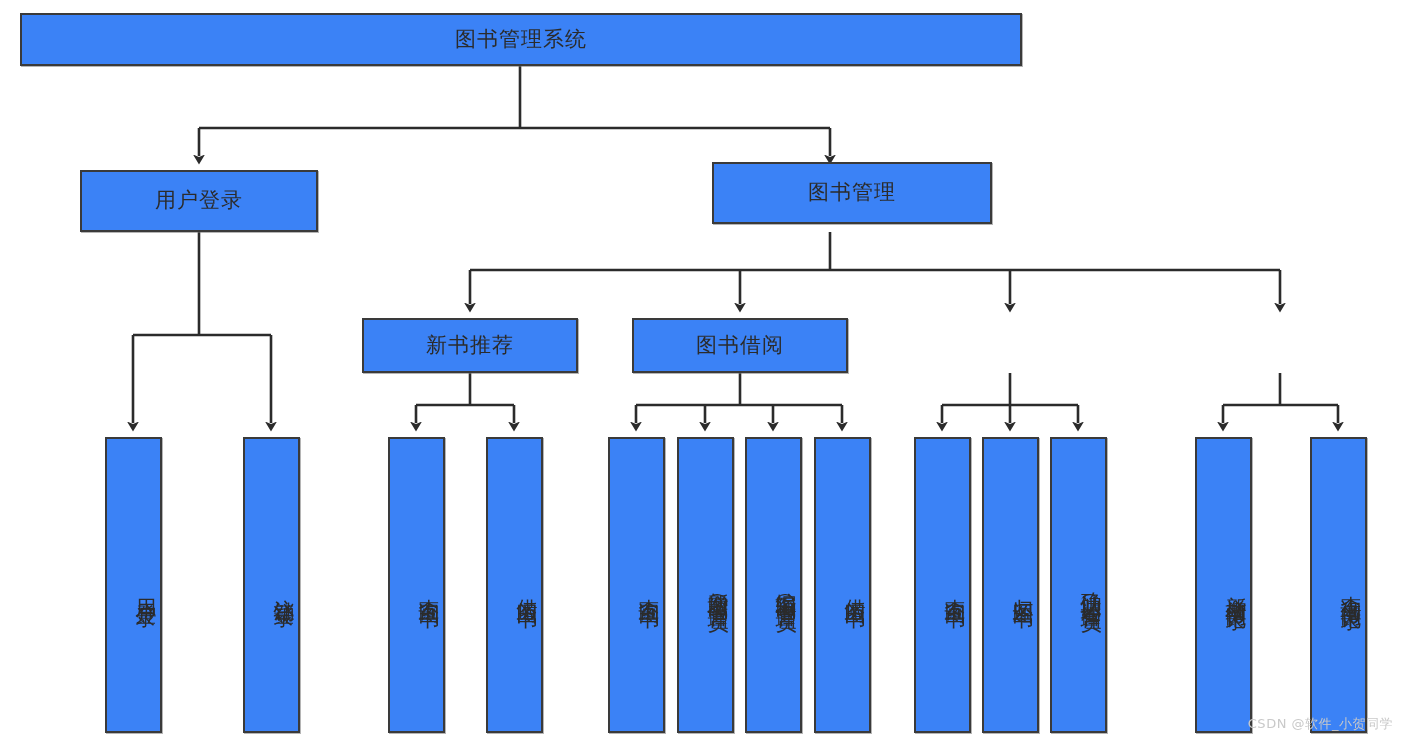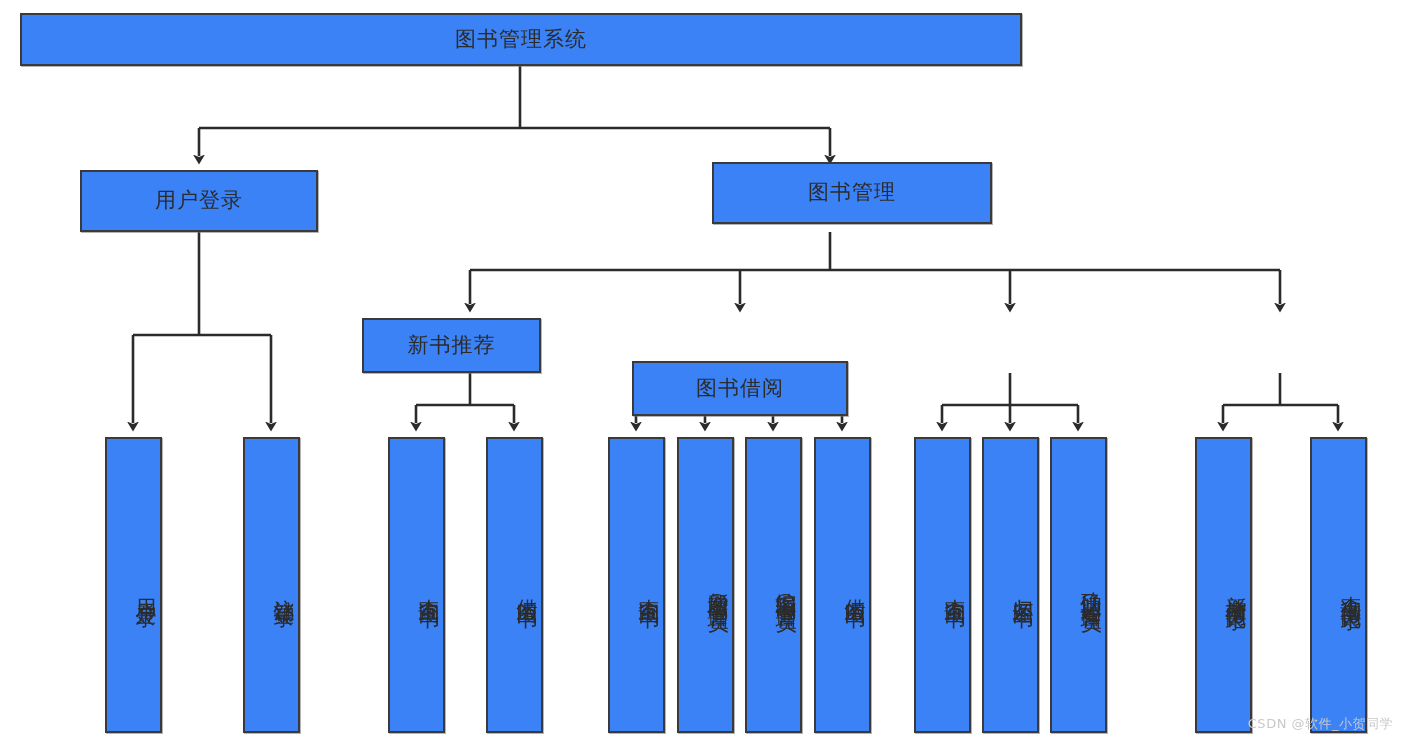--- a/index.html
+++ b/index.html
@@ -125,24 +125,24 @@
     <span>图书管理系统</span>
   </div>
 
   <div class="node horiz" style="left:80px; top:170px; width:238px; height:62px;">
     <span>用户登录</span>
   </div>
   <div class="node horiz" style="left:712px; top:162px; width:280px; height:62px;">
     <span>图书管理</span>
   </div>
 
-  <div class="node horiz" style="left:362px; top:318px; width:179px; height:55px;">
+  <div class="node horiz" style="left:362px; top:318px; width:216px; height:55px;">
     <span>新书推荐</span>
   </div>
-  <div class="node horiz" style="left:632px; top:318px; width:216px; height:55px;margin-top:43px;">
+  <div class="node horiz" style="left:632px; top:318px; width:216px; height:55px;">
     <span>图书借阅</span>
   </div>
 
   <div class="node vert" style="left:105px; top:437px; width:57px; height:296px;">
     <span class="vtext">用户登录</span>
   </div>
   <div class="node vert" style="left:243px; top:437px; width:57px; height:296px;">
     <span class="vtext">注销登录</span>
   </div>
 

